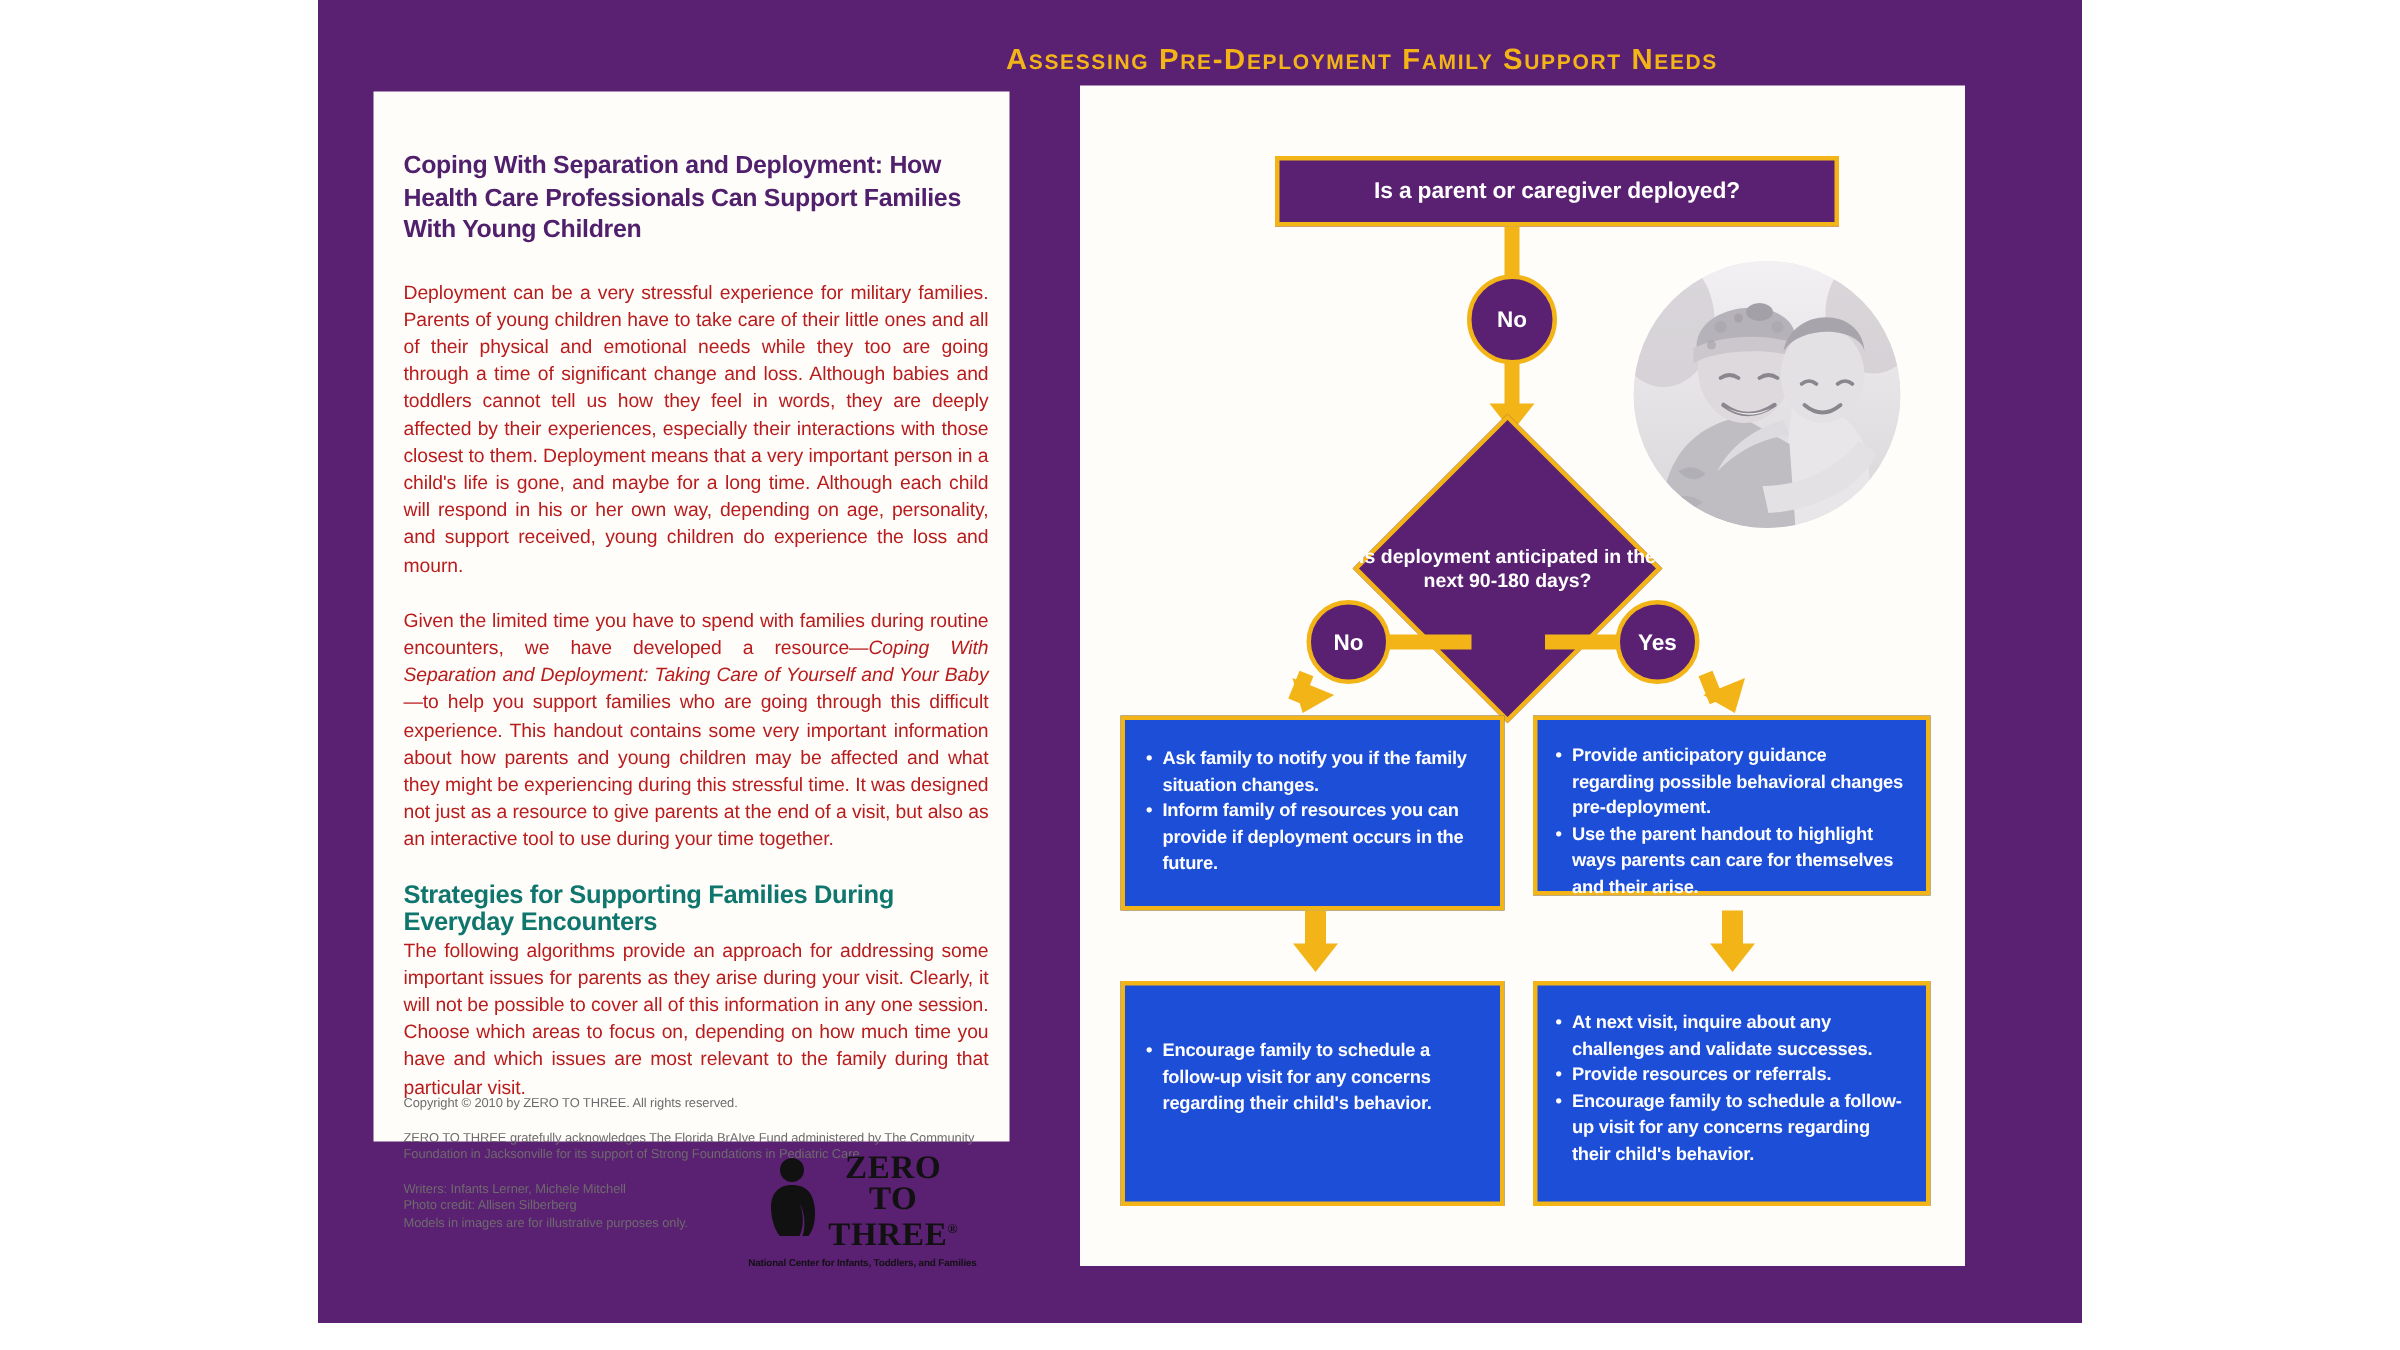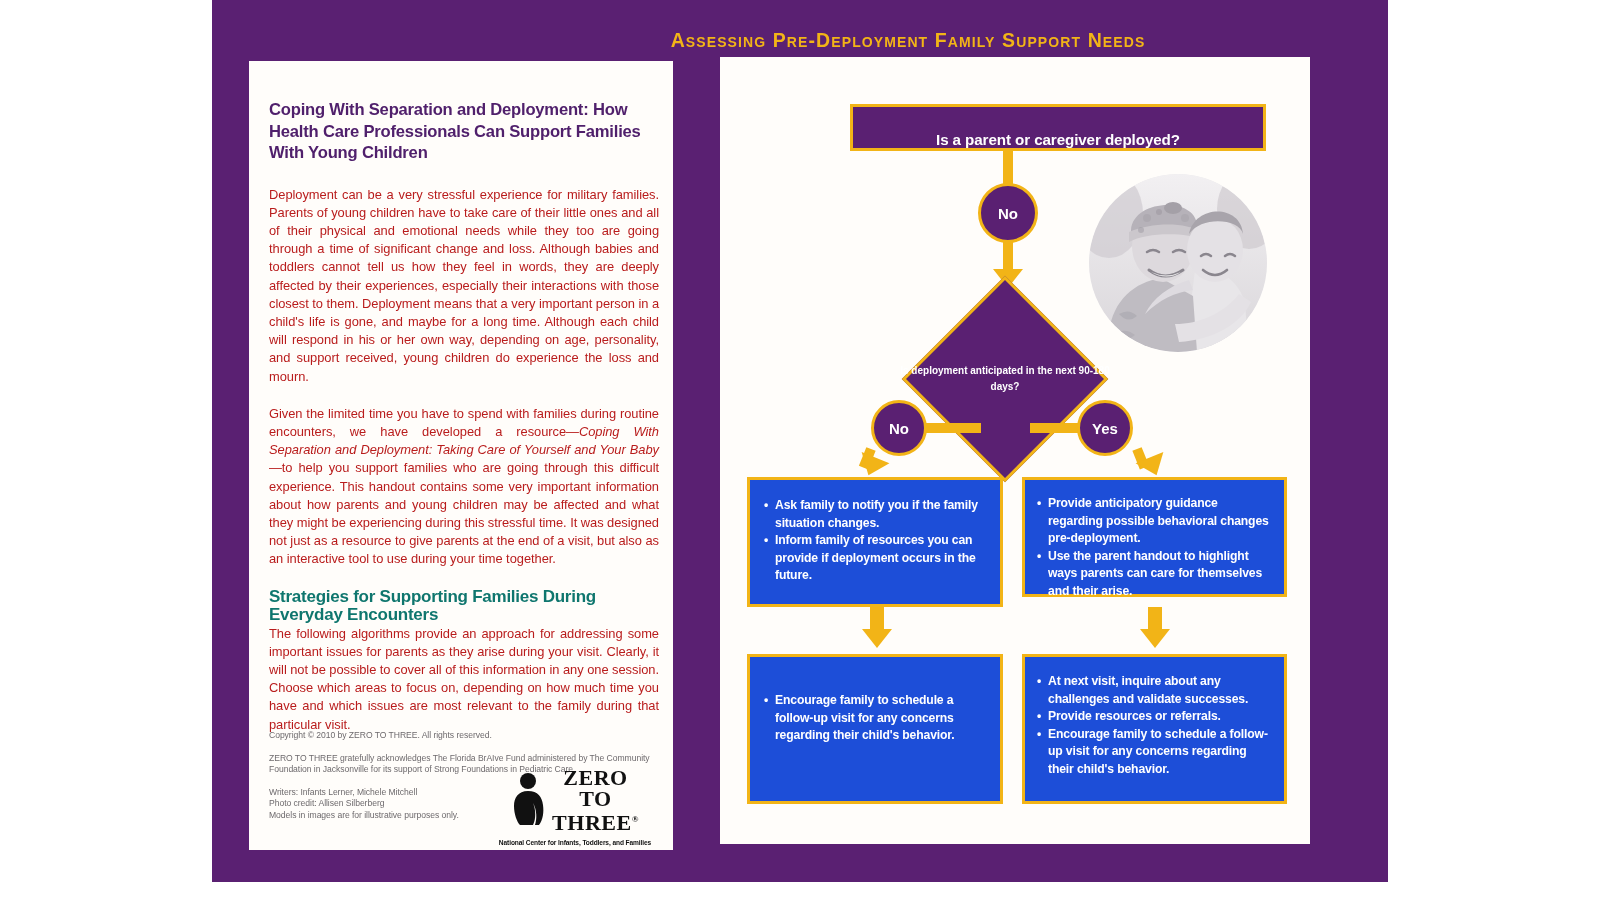--- a/index.html
+++ b/index.html
@@ -12,21 +12,21 @@
 
   
   .header-title{
     position:absolute;left:212px;top:18px;width:1392px;text-align:center;
     color:#f2b417;font-weight:bold;font-size:19.5px;letter-spacing:1.1px;
     font-family:"Liberation Sans",sans-serif;font-variant:small-caps;margin-top:11px;
   }
 
   
   .panel{position:absolute;background:#fffdfa;}
-  .panel-left{left:249px;top:61px;width:424px;height:789px;}
+  .panel-left{left:249px;top:61px;width:424px;height:700px;}
   .panel-right{left:720px;top:57px;width:590px;height:787px;}
 
   
   .lp-inner{position:absolute;left:20px;top:38px;width:390px;}
   .lp-heading{
     color:#50206c;font-weight:bold;font-size:16.6px;line-height:21.5px;
     font-family:"Liberation Sans",sans-serif;margin:0 0 22px 0;letter-spacing:-0.2px;
   }
   .lp-para{
     color:#b91c1c;font-size:12.9px;line-height:18.2px;margin:0 0 19px 0;
@@ -52,38 +52,38 @@
   .logo-words sup{font-size:9px;vertical-align:super;}
   .logo-tag{font-size:6.6px;color:#111;margin-top:5px;font-weight:bold;
     font-family:"Liberation Sans",sans-serif;letter-spacing:-0.1px;}
 
   
   .flow{position:absolute;left:0;top:0;width:590px;height:787px;}
 
   .node{position:absolute;background:#5a2072;border:3px solid #f2b417;box-sizing:border-box;}
   .node-text{color:#ffffff;font-weight:bold;font-family:"Liberation Sans",sans-serif;}
 
-  .q-top{left:130px;top:47px;width:416px;height:47px;display:flex;align-items:flex-end;justify-content:center;}
+  .q-top{left:130px;top:47px;width:376px;height:47px;display:flex;align-items:center;justify-content:center;}
   .q-top .node-text{font-size:15.2px;letter-spacing:-0.1px;}
 
   .circle{position:absolute;border-radius:50%;background:#5a2072;border:3px solid #f2b417;
           box-sizing:border-box;display:flex;align-items:center;justify-content:center;}
   .circle .node-text{font-size:15px;}
   .c-no1{left:258px;top:126px;width:60px;height:60px;}
   .c-no2{left:151px;top:343px;width:56px;height:56px;}
   .c-yes{left:357px;top:343px;width:56px;height:56px;}
 
   
   .diamond-wrap{position:absolute;left:180px;top:217px;width:210px;height:210px;}
   .diamond{position:absolute;left:32px;top:32px;width:146px;height:146px;
            background:#5a2072;border:3px solid #f2b417;box-sizing:border-box;
            transform:rotate(45deg);}
   .diamond-label{position:absolute;left:0;top:0;width:210px;height:210px;
            display:flex;align-items:center;justify-content:center;text-align:center;}
-  .diamond-label .node-text{font-size:10px;line-height:16.4px;}
+  .diamond-label .node-text{font-size:13px;line-height:16.4px;}
 
   
   .box{position:absolute;background:#1d4ed8;border:3px solid #f2b417;box-sizing:border-box;
        display:flex;align-items:flex-start;}
   .box ul{margin:0;padding:0;list-style:none;}
   .box li{color:#ffffff;font-weight:bold;font-family:"Liberation Sans",sans-serif;
           font-size:12.2px;line-height:17.6px;position:relative;padding-left:11px;letter-spacing:-0.15px;}
   .box li:before{content:"\2022";position:absolute;left:0;top:0;}
   .b-left-1{left:27px;top:420px;width:256px;height:130px;padding:17px 14px 0 14px;}
   .b-right-1{left:302px;top:420px;width:265px;height:120px;padding:15px 12px 0 12px;}

